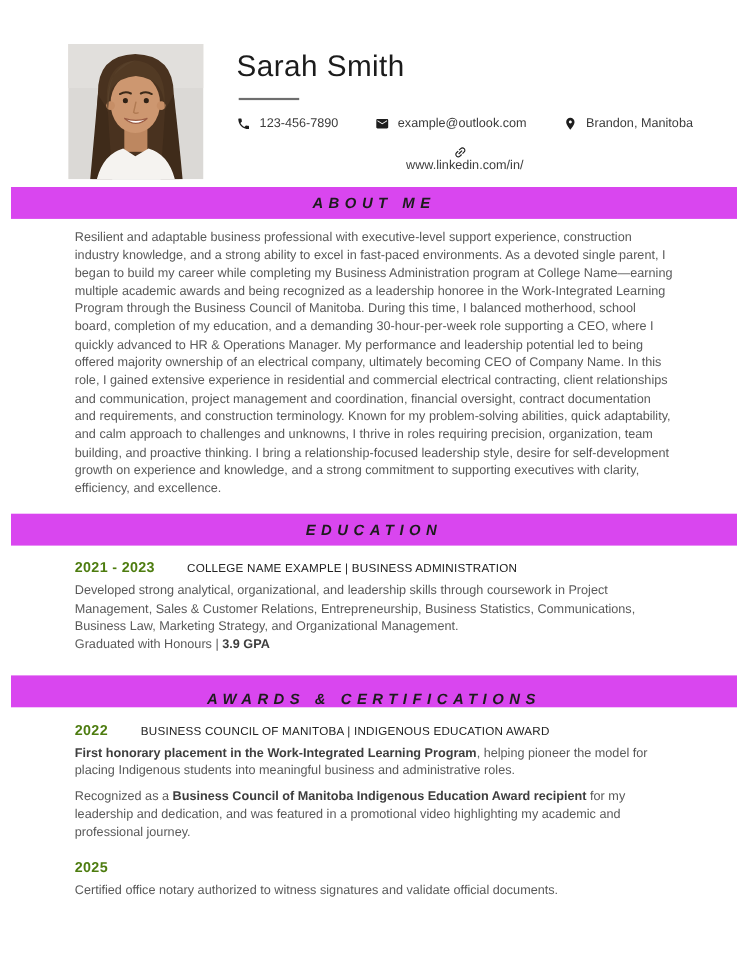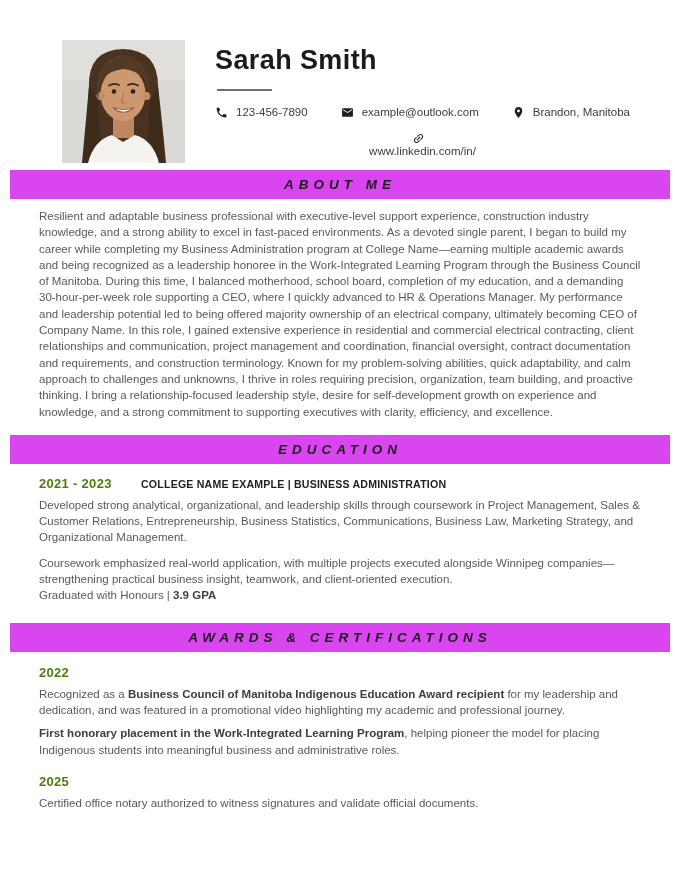--- a/index.html
+++ b/index.html
@@ -8,48 +8,48 @@
     width: 680px; height: 880px; margin: 0 auto;
     background: #ffffff; overflow: hidden;
     font-family: "Liberation Sans", sans-serif;
     color: #595959;
   }
 
   
   .header { display: flex; padding: 40px 0 0 62px; }
   .photo { width: 123px; height: 123px; flex: 0 0 123px; display: block; }
   .header-info { margin-left: 30px; padding-top: 6px; }
-  .name { font-size: 27px; font-weight: bold; color: #1b1b1b; letter-spacing: 0.4px; line-height: 1.1; }
+  .name { font-size: 27px; font-weight: normal; color: #1b1b1b; letter-spacing: 0.4px; line-height: 1.1; }
   .name-rule { width: 55px; height: 2px; background: #6e6e6e; margin: 13px 0 15px 2px; }
   .contact-row { display: flex; align-items: center; margin-top: 2px; }
   .contact-item { display: flex; align-items: center; font-size: 11.5px; color: #3c3c3c; }
   .contact-item + .contact-item { margin-left: 33px; justify-content: space-between; }
   .contact-item .cicon { width: 13px; height: 13px; margin-right: 8px; flex: 0 0 13px; }
   .contact-item.linkedin { margin-top: 13px; flex-direction: column; }
   .cicon svg { display: block; width: 100%; height: 100%; }
 
   
   .band {
     margin: 0 10px; height: 29px; background: #d946ef;
     display: flex; align-items: center; justify-content: center; font-style: italic;
   }
   .band-title { font-size: 13.5px; font-weight: bold; letter-spacing: 5px; color: #1c1c1c; }
 
   
-  .content { padding: 0 39px; }
+  .content { padding: 0 68px; }
   .body-text { font-size: 11.5px; line-height: 16.3px; color: #595959; }
   .body-text b, .grad b { color: #3e3e3e; }
   .about-content { margin-top: 9px; }
   .band-about { margin-top: 7px; }
   .band-education { margin-top: 15px; }
-  .band-awards { margin-top: 19px; }
+  .band-awards { margin-top: 19px; align-items: flex-end; }
 
   .entry-head { display: flex; align-items: baseline; }
   .entry-years { font-size: 13px; font-weight: bold; color: #4d7c0f; letter-spacing: 0.3px; flex: 0 0 auto; }
-  .entry-title { font-size: 10.6px; font-weight: bold; color: #222222; letter-spacing: 0.2px; }
+  .entry-title { font-size: 10.6px; font-weight: normal; color: #222222; letter-spacing: 0.2px; }
   .edu-head { margin-top: 12px; }
   .edu-head .entry-years { width: 102px; }
   .awd-head .entry-years { width: 60px; }
   .edu-p1 { margin-top: 6px; }
   .edu-p2 { margin-top: 9px; }
   .grad { font-size: 11.5px; line-height: 16.3px; color: #595959; }
   .awd-1 { margin-top: 13px; }
   .awd-p { margin-top: 6px; }
   .awd-p + .awd-p { margin-top: 7px; }
   .awd-2 { margin-top: 16px; }
@@ -143,35 +143,35 @@
 
   <div class="band band-education">
     <span class="band-title">EDUCATION</span>
   </div>
   <div class="content">
     <div class="entry-head edu-head">
       <span class="entry-years">2021 - 2023</span>
       <span class="entry-title">COLLEGE NAME EXAMPLE | BUSINESS ADMINISTRATION</span>
     </div>
     <p class="body-text edu-p1">Developed strong analytical, organizational, and leadership skills through coursework in Project Management, Sales &amp; Customer Relations, Entrepreneurship, Business Statistics, Communications, Business Law, Marketing Strategy, and Organizational Management.</p>
-    <p class="body-text edu-p2">Coursework emphasized real-world application, with multiple projects executed alongside Winnipeg companies—strengthening practical business insight, teamwork, and client-oriented execution.</p>
     <p class="grad"><span>Graduated with Honours | </span><b>3.9 GPA</b></p>
   </div>
 
   <div class="band band-awards">
     <span class="band-title">AWARDS &amp; CERTIFICATIONS</span>
   </div>
   <div class="content">
 
     <div class="awd-1">
       <div class="entry-head awd-head">
         <span class="entry-years">2022</span>
+        <span class="entry-title">BUSINESS COUNCIL OF MANITOBA | INDIGENOUS EDUCATION AWARD</span>
       </div>
+      <p class="body-text awd-p"><b>First honorary placement in the Work-Integrated Learning Program</b><span>, helping pioneer the model for placing Indigenous students into meaningful business and administrative roles.</span></p>
       <p class="body-text awd-p"><span>Recognized as a </span><b>Business Council of Manitoba Indigenous Education Award recipient</b><span> for my leadership and dedication, and was featured in a promotional video highlighting my academic and professional journey.</span></p>
-      <p class="body-text awd-p"><b>First honorary placement in the Work-Integrated Learning Program</b><span>, helping pioneer the model for placing Indigenous students into meaningful business and administrative roles.</span></p>
     </div>
 
     <div class="awd-2">
       <div class="entry-head awd-head">
         <span class="entry-years">2025</span>
       </div>
       <p class="body-text awd-p">Certified office notary authorized to witness signatures and validate official documents.</p>
     </div>
 
   </div>

